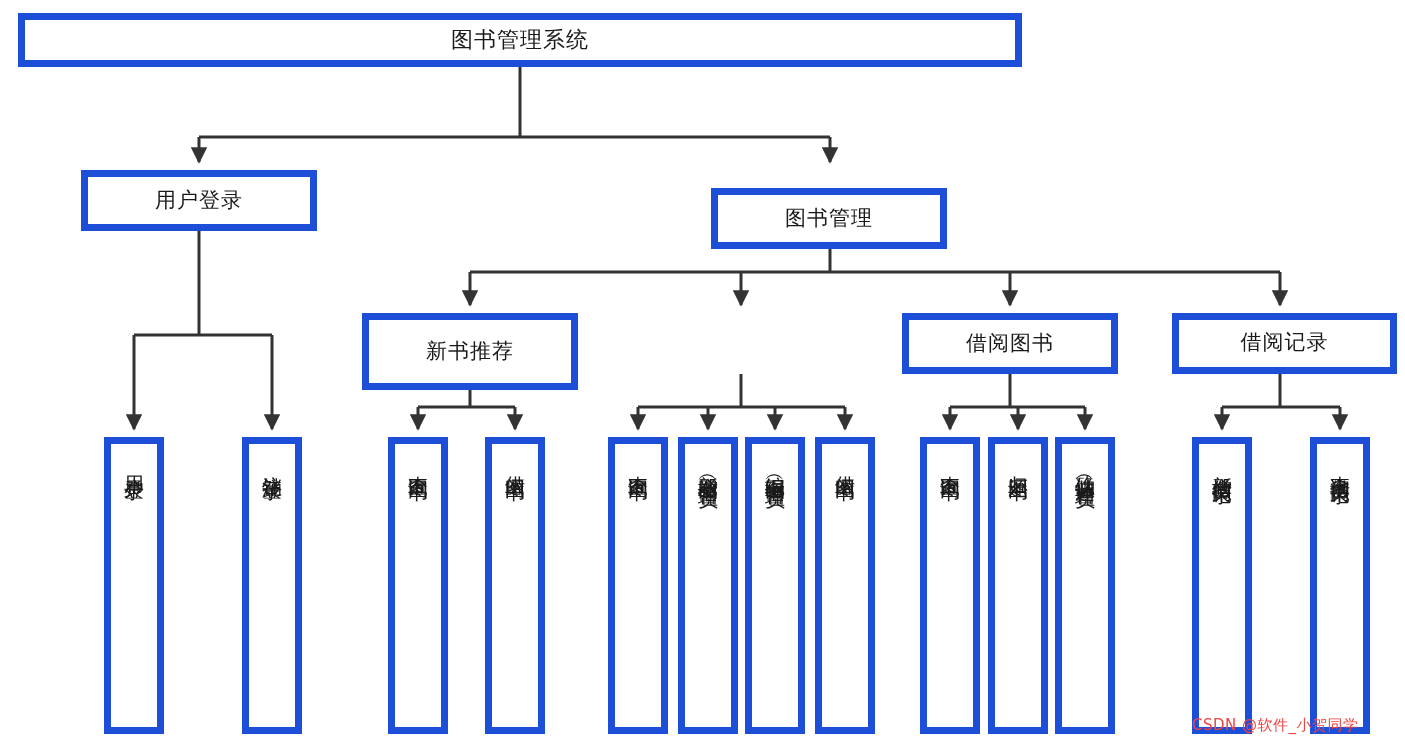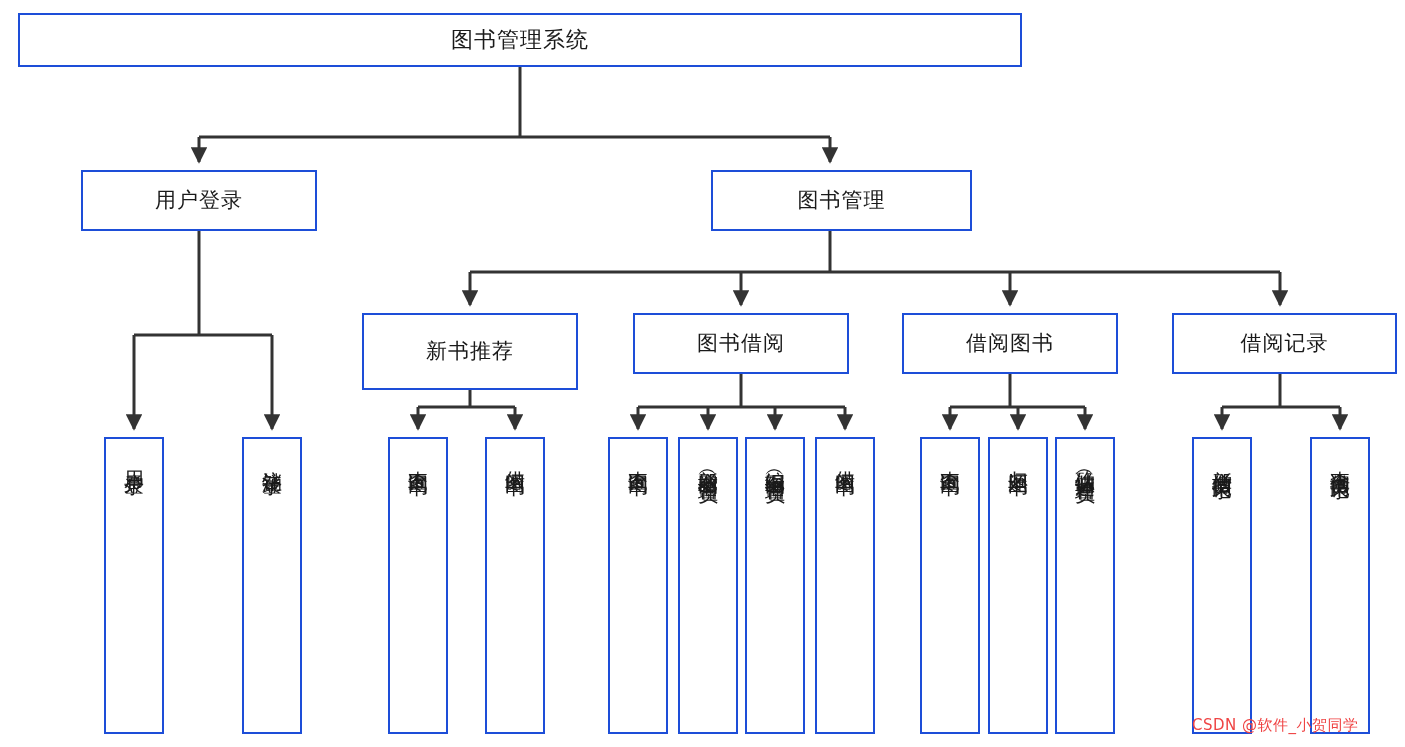--- a/index.html
+++ b/index.html
@@ -23,21 +23,21 @@
     left: 0;
     top: 0;
     width: 1405px;
     height: 747px;
     pointer-events: none;
   }
   .node {
     position: absolute;
     box-sizing: border-box;
     background: #ffffff;
-    border: 2px solid #1d4ed8;
+    border: 7px solid #1d4ed8;
     display: flex;
     align-items: center;
     justify-content: center;
     color: #1a1a1a;
   }
   .node.horiz {
     font-size: 21px;
     letter-spacing: 1px;
     line-height: 1.1;
   }
@@ -122,34 +122,31 @@
     </g>
   </svg>
 
   <div class="node horiz root" style="left: 18px; top: 13px; width: 1004px; height: 54px;">
     <span>图书管理系统</span>
   </div>
 
   <div class="node horiz" style="left: 81px; top: 170px; width: 236px; height: 61px;">
     <span>用户登录</span>
   </div>
-  <div class="node horiz" style="left: 711px; top: 170px; width: 261px; height: 61px;">
+  <div class="node horiz" style="left: 711px; top: 188px; width: 236px; height: 61px;">
     <span>图书管理</span>
   </div>
 
   <div class="node horiz" style="left: 362px; top: 313px; width: 216px; height: 77px;">
     <span>新书推荐</span>
   </div>
-  <div class="node horiz" style="left: 633px; top: 313px; width: 216px; height: 61px;">
-    <span>图书借阅</span>
-  </div>
   <div class="node horiz" style="left: 902px; top: 313px; width: 216px; height: 61px;">
     <span>借阅图书</span>
   </div>
-  <div class="node horiz" style="left: 1172px; top: 313px; width: 225px; height: 61px;">
+  <div class="node horiz" style="left: 1172px; top: 313px; width: 225px; height: 61px; font-family: Liberation Mono, monospace;">
     <span>借阅记录</span>
   </div>
 
   <div class="node vert" style="left: 104px; top: 437px; width: 60px; height: 297px;">
     <span class="vlabel">用户登录</span>
   </div>
   <div class="node vert" style="left: 242px; top: 437px; width: 60px; height: 297px;">
     <span class="vlabel">注销登录</span>
   </div>
   <div class="node vert" style="left: 388px; top: 437px; width: 60px; height: 297px;">

